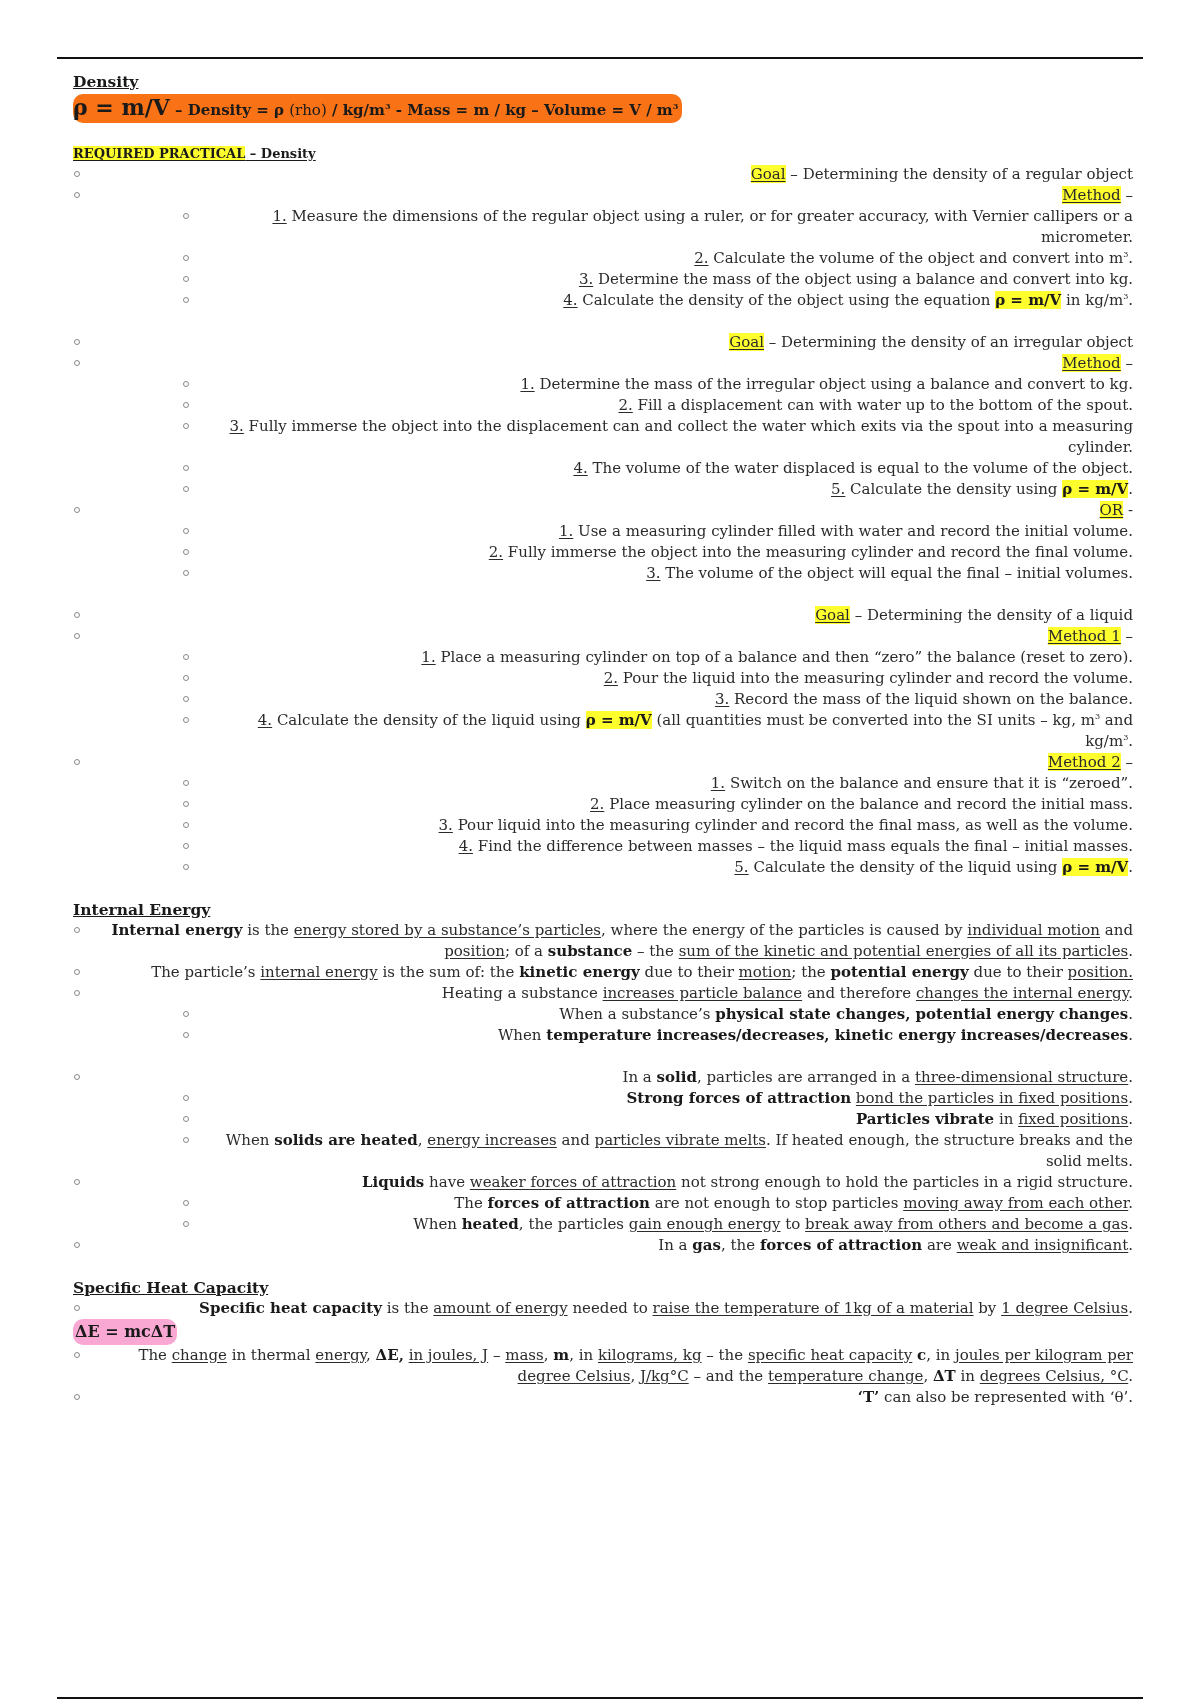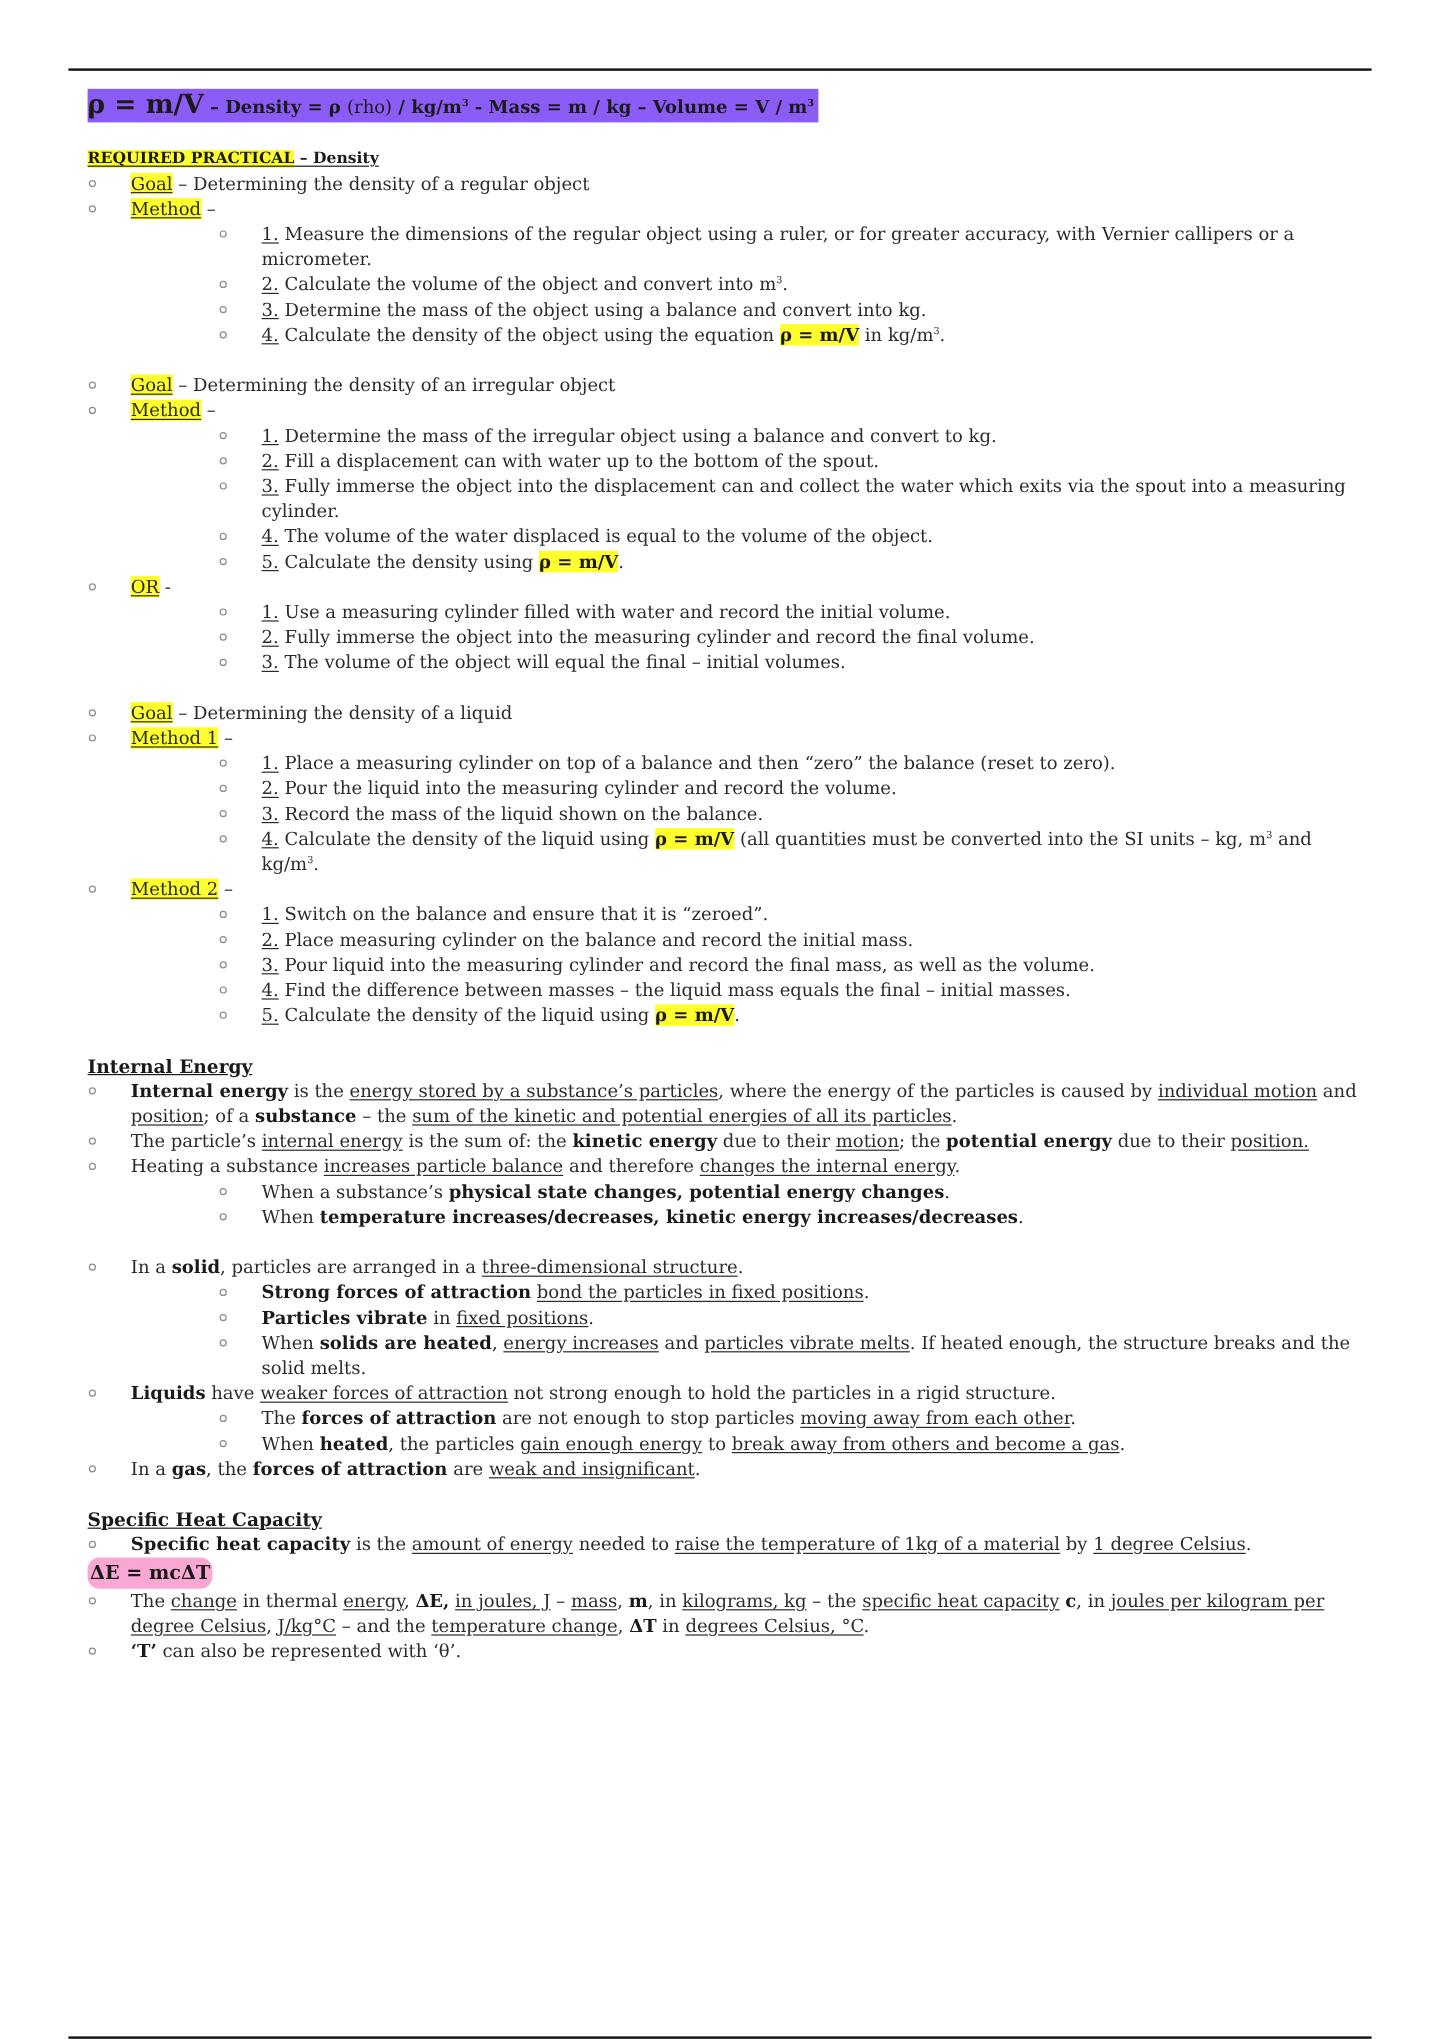--- a/index.html
+++ b/index.html
@@ -15,47 +15,48 @@
   .heading {
     font-weight: bold; text-decoration: underline; font-size: 15.5px;
     line-height: 20px; color: #1a1a1a;
   }
   .hl { background: #ffff2e; }
   .u { text-decoration: underline; text-underline-offset: 2px; }
   .b { font-weight: bold; color: #1a1a1a; }
   sup { font-size: 8px; line-height: 0; }
   .formula-line {
     display: inline-block; font-weight: bold; font-size: 15px; line-height: 26px;
-    background: #8b5cf6; padding-right: 4px; color: #1a1a1a;
+    background: #f97316; padding-right: 4px; color: #1a1a1a; border-radius: 10px;
   }
   .formula-big { font-size: 22px; font-family: "DejaVu Serif", serif; }
   .formula-block { margin-top: 2px; }
   .section { margin-top: 0; }
   .gap { height: 21px; }
   ul.l1, ul.l2 { list-style: none; margin: 0; padding: 0; }
-  ul.l1 > li { position: relative; padding-left: 36px; font-size: 15px; line-height: 21px; }
+  ul.l1 > li { position: relative; padding-left: 36px; font-size: 15px; line-height: 21px; text-align: right; }
   ul.l2 > li { position: relative; padding-left: 109px; font-size: 15px; line-height: 21px; }
   .bullet {
     position: absolute; top: 7px; width: 6px; height: 6px; border: 1.2px solid #8a8a8a;
     border-radius: 50%; box-sizing: border-box;
   }
   ul.l1 > li > .bullet { left: 1px; }
   ul.l2 > li > .bullet { left: 74px; }
   .big-formula {
     display: inline-block; background: #f9a8d4; font-weight: bold; font-size: 16px;
     line-height: 26px; padding: 0 2px; color: #1a1a1a; border-radius: 10px;
   }
 </style>
 </head>
 <body>
 
 <div class="rule top"></div>
 
 <div class="page" id="page">
     <div class="section">
+      <div class="heading">Density</div>
       <div class="formula-block"><span class="formula-line"><span class="formula-big">ρ = m/V</span><span> – Density = ρ </span><span style="font-weight: normal;">(rho)</span><span> / kg/m</span><sup>3</sup><span> - Mass = m / kg – Volume = V / m</span><sup>3</sup></span></div>
       <div class="gap"></div>
       <div style="font-size: 13px; line-height: 20px;"><span class="b u hl">REQUIRED PRACTICAL</span><span class="b u"> – Density</span></div>
       <ul class="l1">
         <li><span class="bullet"></span><span class="hl u">Goal</span><span> – Determining the density of a regular object</span></li>
         <li><span class="bullet"></span><span class="hl u">Method</span><span> –</span><ul class="l2">
             <li><span class="bullet"></span><span class="u">1.</span><span> Measure the dimensions of the regular object using a ruler, or for greater accuracy, with Vernier callipers or a micrometer.</span></li>
             <li><span class="bullet"></span><span class="u">2.</span><span> Calculate the volume of the object and convert into m</span><sup>3</sup><span>.</span></li>
             <li><span class="bullet"></span><span class="u">3.</span><span> Determine the mass of the object using a balance and convert into kg.</span></li>
             <li><span class="bullet"></span><span class="u">4.</span><span> Calculate the density of the object using the equation </span><span class="b hl">ρ = m/V</span><span> in kg/m</span><sup>3</sup><span>.</span></li>

